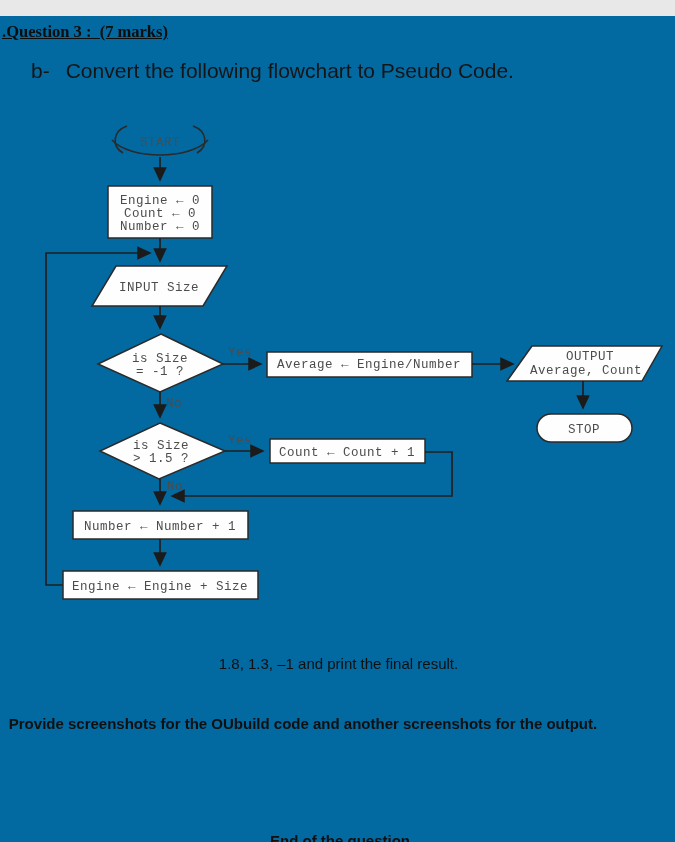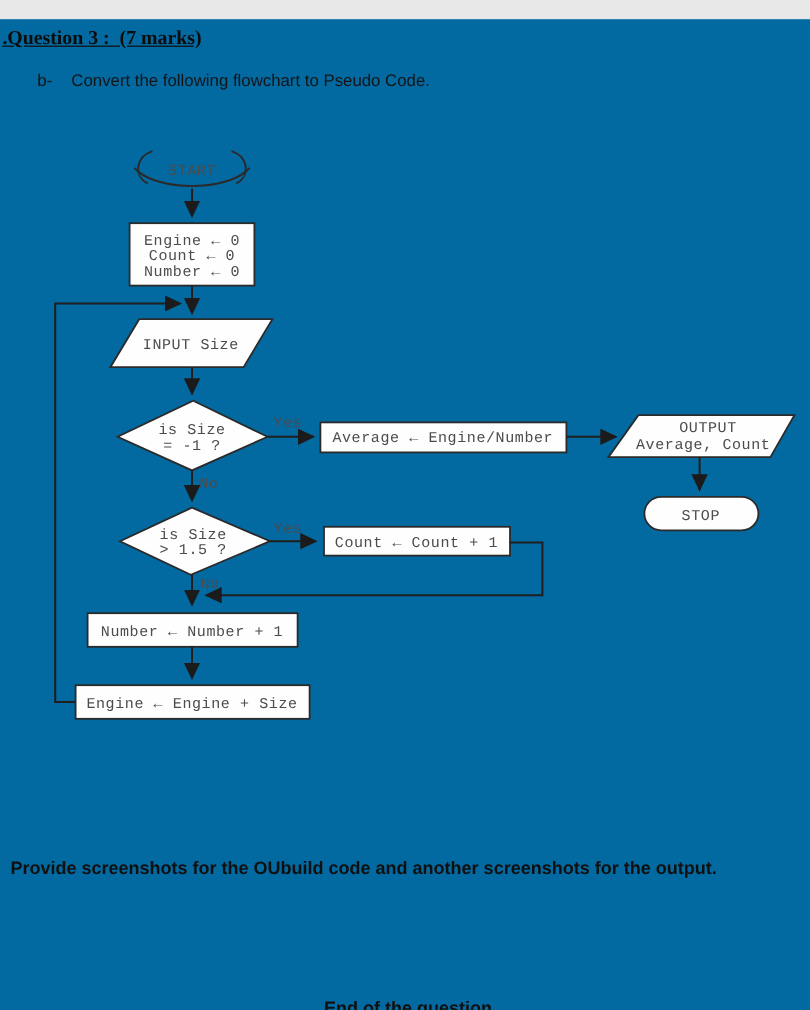--- a/index.html
+++ b/index.html
@@ -6,21 +6,21 @@
   .page {
     position:relative; width:675px; height:842px; margin:16px auto;
     background:#0369a1; overflow:hidden;
     font-family:"Liberation Sans", sans-serif; color:#151515;
   }
   .title {
     position:absolute; left:2px; top:6px;
     font-family:"Liberation Serif", serif; font-weight:bold;
     font-size:16.5px; text-decoration:underline; white-space:pre; color:#0d0d0d;
   }
-  .part-b { position:absolute; left:31px; top:43px; font-size:14px; white-space:pre; }
+  .part-b { position:absolute; left:31px; top:43px; font-size:21px; white-space:pre; }
   .part-b .blabel { display:inline-block; margin-right:16px; }
   svg.flow { position:absolute; left:0; top:0; width:675px; height:842px; }
   .shape { fill:#fefefe; stroke:#2a2a2a; stroke-width:1.5; }
   .openshape { fill:none; stroke:#2a2a2a; stroke-width:1.6; }
   .conn { fill:none; stroke:#1f1f1f; stroke-width:1.7; }
   .flowtxt {
     font-family:"Liberation Mono","DejaVu Sans Mono",monospace;
     font-size:12.5px; fill:#4c4c4c; letter-spacing:0.5px; text-anchor:middle;
   }
   .flowtxt.left { text-anchor:start; }
@@ -137,19 +137,20 @@
 
     <line class="conn" x1="160" y1="523" x2="160" y2="549" marker-end="url(#arr)"></line>
 
     <g>
       <rect class="shape" x="63" y="555" width="195" height="28"></rect>
       <text class="flowtxt" x="160" y="574">Engine ← Engine + Size</text>
     </g>
   </svg>
 
   <div class="para">
+    <div>1.8, 1.3, –1 and print the final result.</div>
   </div>
 
   <div class="provide">Provide screenshots for the OUbuild code and another screenshots for the output.</div>
 
   <div class="endq">End of the question</div>
 
 </div>
 
 </body></html>

